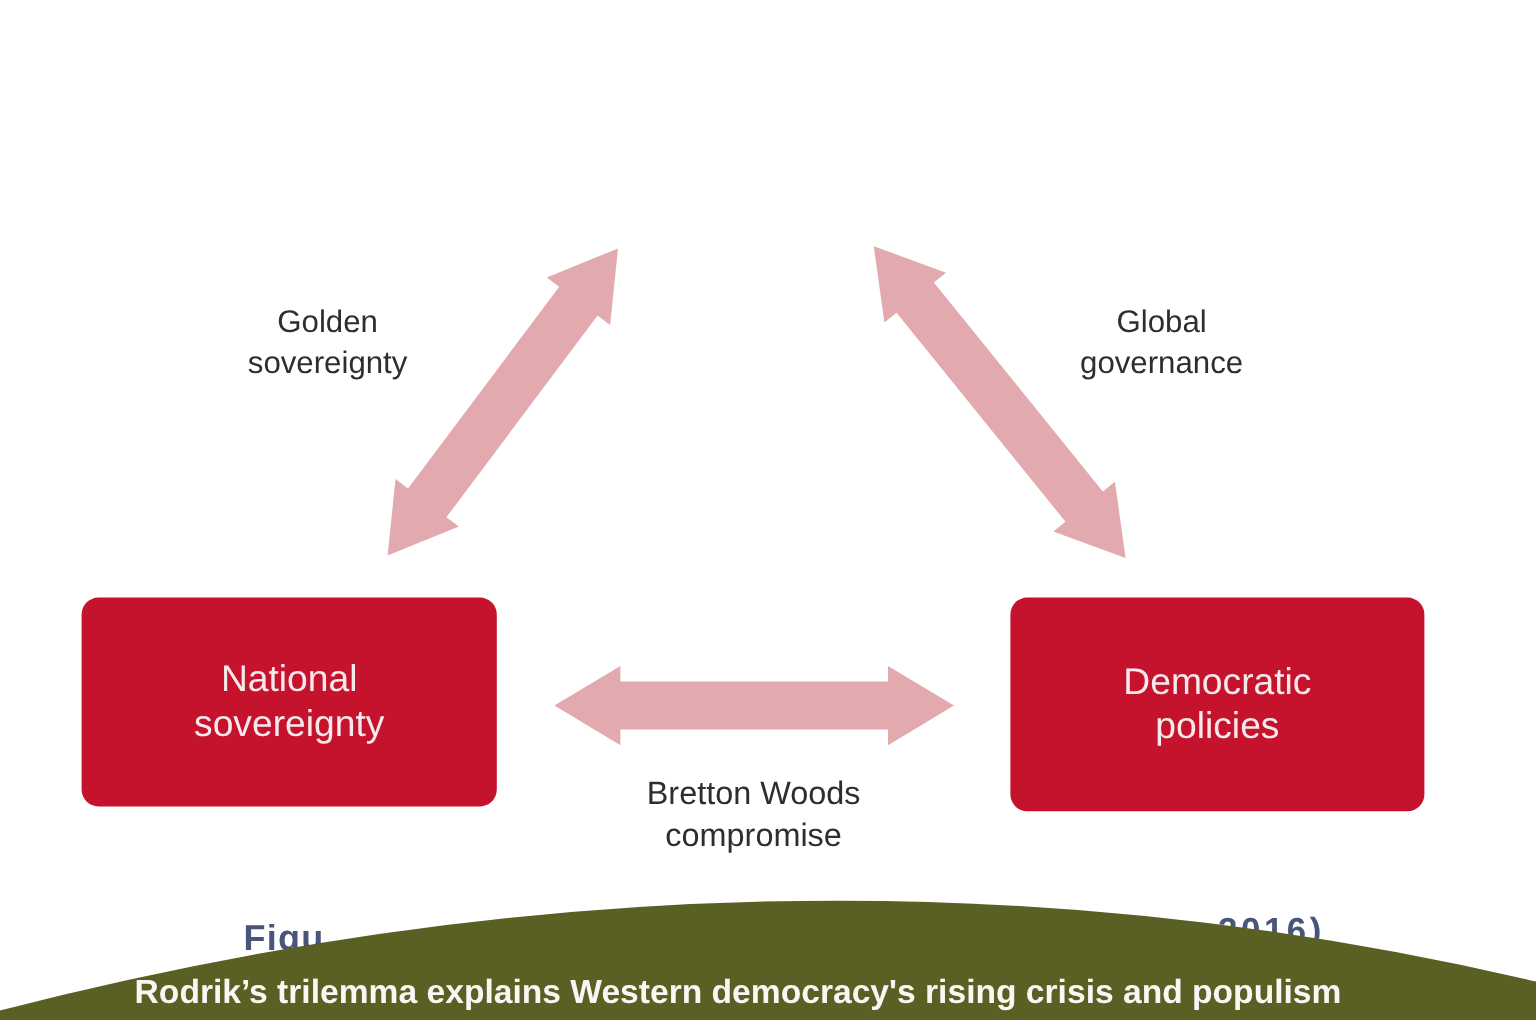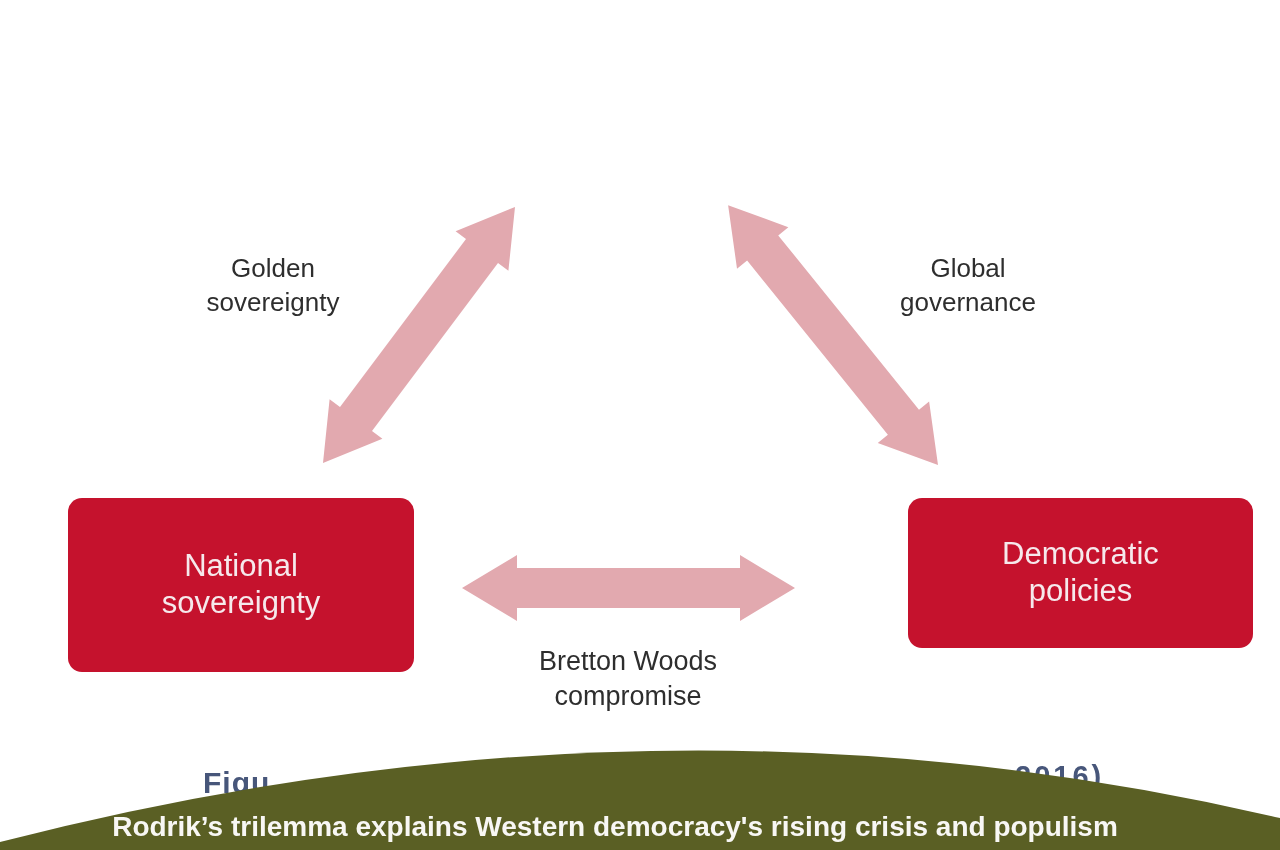--- a/index.html
+++ b/index.html
@@ -28,21 +28,21 @@
     text-align: center;
     white-space: pre-line;
     background: var(--node_fill, #c5122d);
     color: var(--node_text, #f6e9ec);
     font-size: 31px;
     line-height: 1.18;
     border-radius: 14px;
   }
   .node-top   { left: 455px; top: 4px;   width: 347px; height: 164px; }
   .node-left  { left: 52px;  top: 498px; width: 346px; height: 174px; margin-left: 16px; }
-  .node-right { left: 908px; top: 498px; width: 345px; height: 150px; }
+  .node-right { left: 842px; top: 498px; width: 345px; height: 178px; }
 
   .edge-label {
     position: absolute;
     z-index: 1;
     text-align: center;
     white-space: pre-line;
     color: var(--edge_label_text, #2e2e2e);
     font-size: 26px;
     line-height: 1.3;
   }

